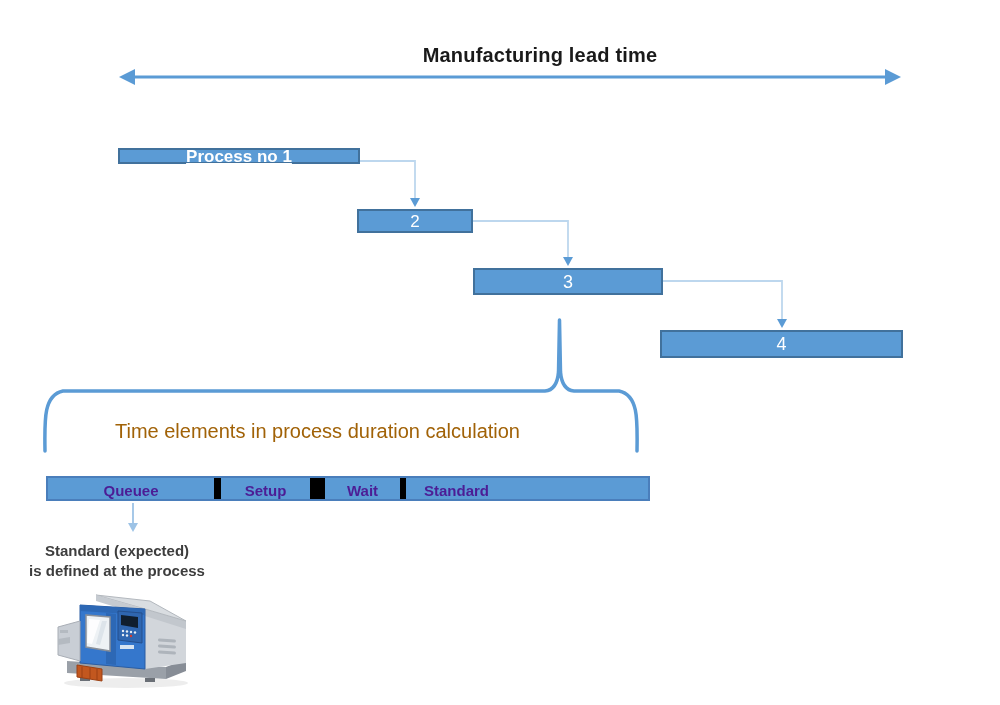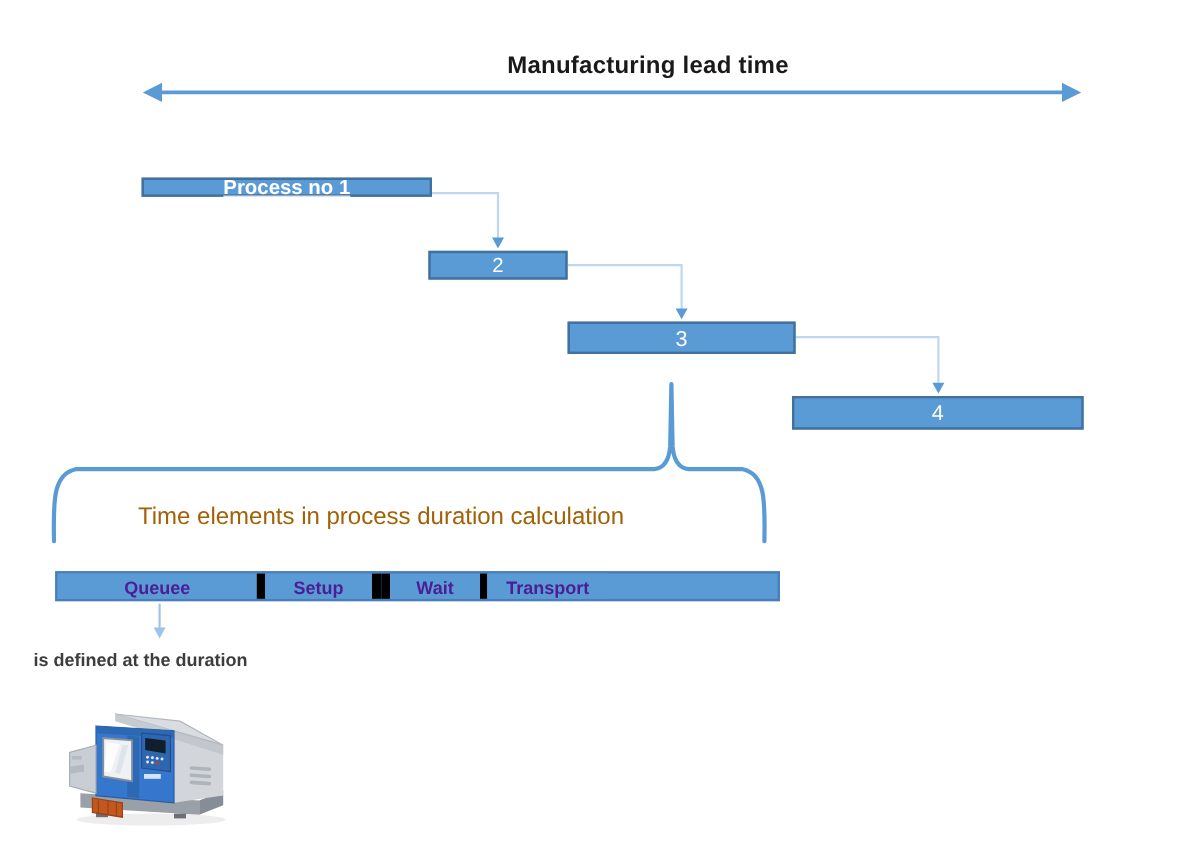--- a/index.html
+++ b/index.html
@@ -101,26 +101,27 @@
     <div class="seg w-setup">
       <span>Setup</span>
     </div>
     <div class="seg-div d2"></div>
     <div class="seg-div d3"></div>
     <div class="seg w-wait">
       <span>Wait</span>
     </div>
     <div class="seg-div d4"></div>
     <div class="seg w-transport">
-      <span>Transport</span>
+      <span>Standard</span>
     </div>
   </div>
 
   <div class="annotation">
-    <div>is defined at the duration</div>
+    <div>Standard (expected)</div>
+    <div>is defined at the process</div>
   </div>
 
   <svg class="machine" width="150" height="102" viewBox="0 0 150 102">
     <g>
       <ellipse cx="76" cy="94" rx="62" ry="5" fill="#ededed"></ellipse>
     </g>
     <g>
       <polygon points="17,72 116,78 116,90 17,84" fill="#9aa0a8"></polygon>
       <polygon points="116,78 136,70 136,82 116,90" fill="#878d96"></polygon>
       <rect x="30" y="88" width="10" height="4" fill="#6a6f76"></rect>

